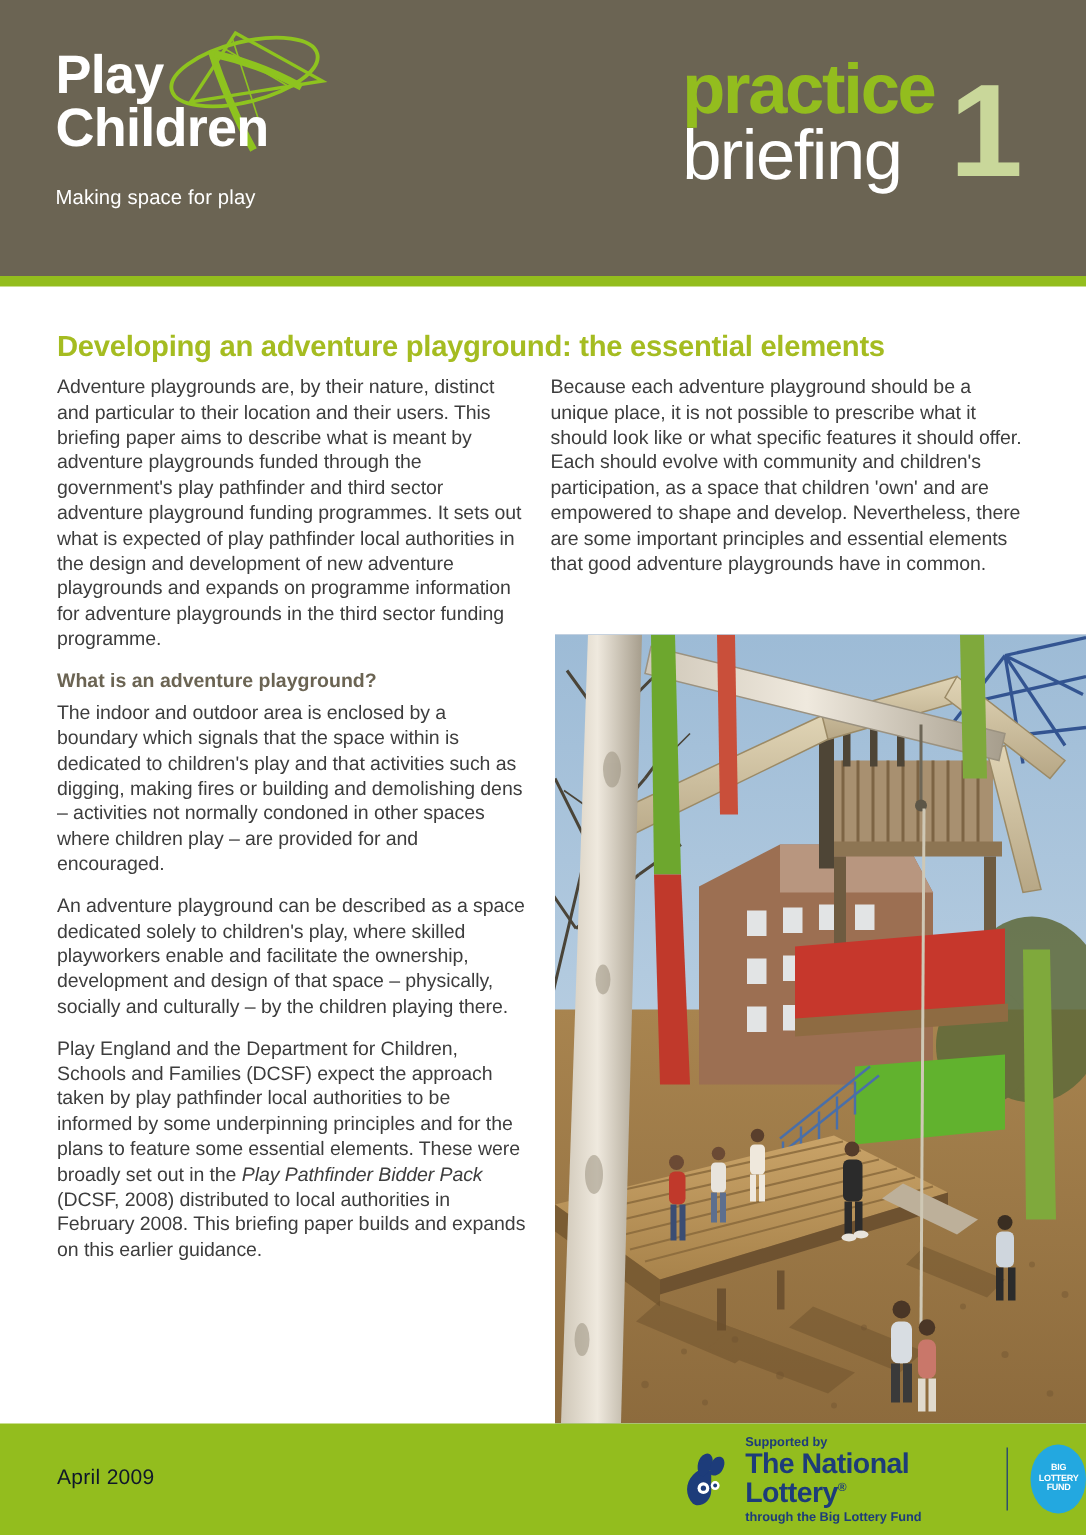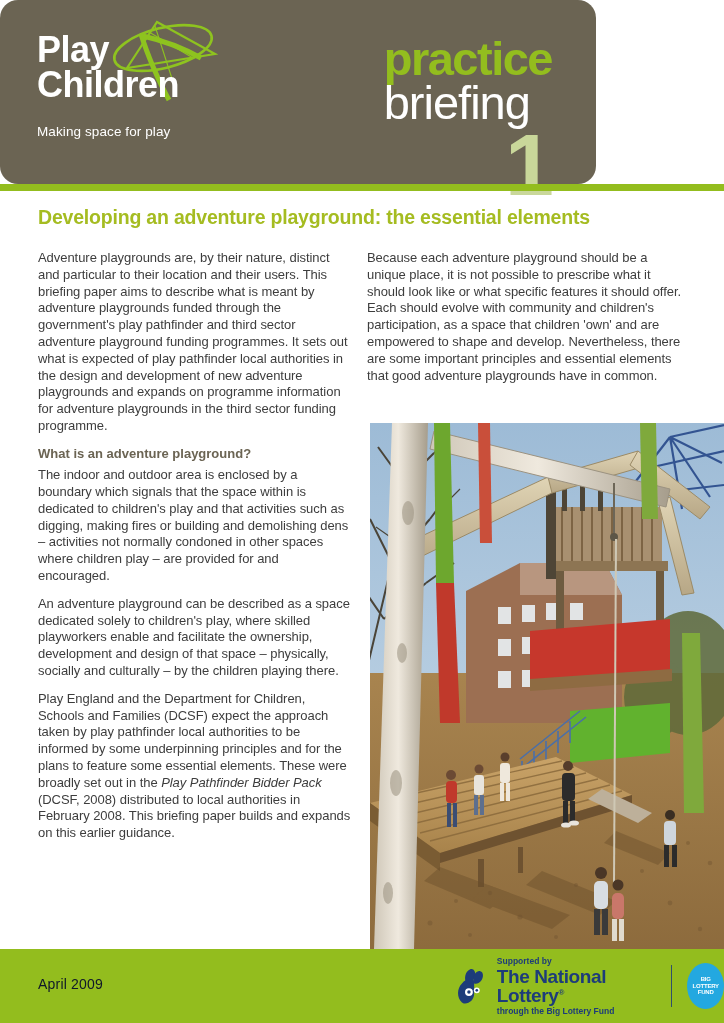--- a/index.html
+++ b/index.html
@@ -10,23 +10,22 @@
     background: #ffffff;
     font-family: "Liberation Sans", sans-serif;
     overflow: hidden;
     position: relative;
   }
 
   
   .header {
     position: absolute;
     left: 0; top: 0;
-    width: 596px; height: 184px;
+    width: 724px; height: 184px;
     background: #6b6453;
-    border-radius: 18px;
   }
   .logo-block {
     position: absolute;
     left: 37px; top: 32px;
     width: 300px;
   }
   .logo-wordmark {
     color: #ffffff;
     font-size: 36px;
     font-weight: bold;
@@ -52,21 +51,20 @@
   .briefing-block {
     position: absolute;
     right: 44px; top: 38px;
     text-align: right;
     line-height: 1;
   }
   .briefing-rows {
     display: flex;
     align-items: flex-end;
     justify-content: flex-end;
-    flex-direction: column;
   }
   .briefing-words { text-align: left; }
   .word-practice {
     color: #93bd1e;
     font-size: 47px;
     font-weight: bold;
     letter-spacing: -1.5px;
     display: block;
     line-height: 42px;
   }
@@ -91,21 +89,21 @@
   .rule-green {
     position: absolute;
     left: 0; top: 184px;
     width: 724px; height: 7px;
     background: #93bd1e;
   }
 
   
   .page-title {
     position: absolute;
-    left: 38px; top: 206px;
+    left: 38px; top: 220px;
     width: 660px;
     color: #a5bc21;
     font-size: 19.5px;
     font-weight: bold;
     letter-spacing: -0.2px;
   }
 
   
   .col-left {
     position: absolute;

